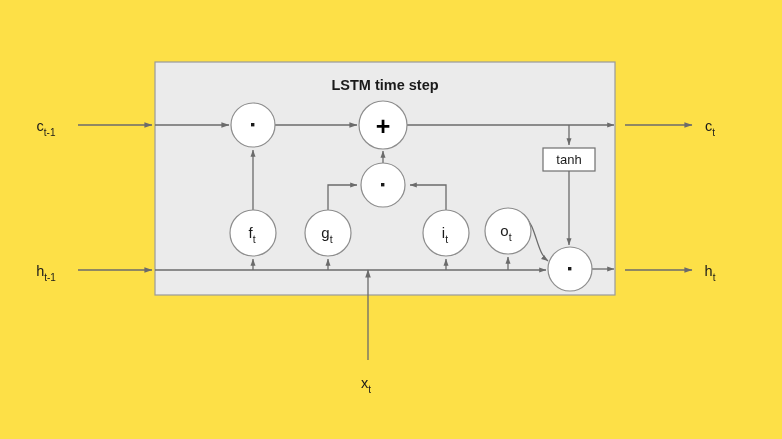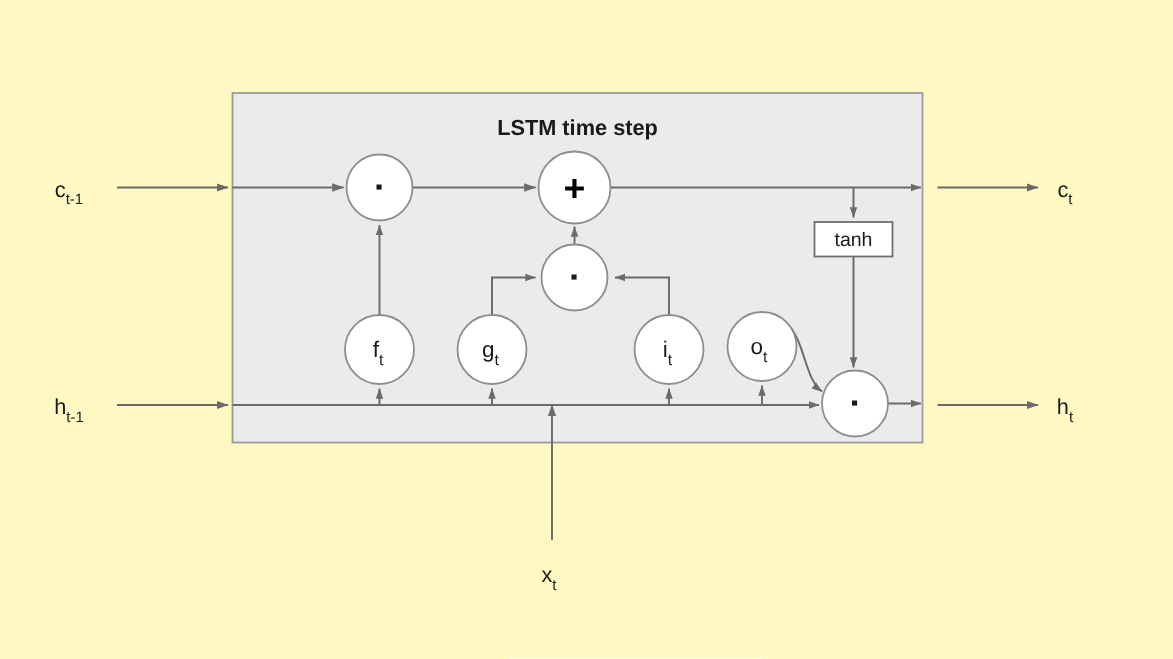--- a/index.html
+++ b/index.html
@@ -11,21 +11,21 @@
   body {
     width: 782px;
     height: 439px;
     font-family: "Liberation Sans", sans-serif;
     overflow: hidden;
   }
   #canvas {
     position: relative;
     width: 782px;
     height: 439px;
-    background: #fef9c3;
+    background: #fde047;
   }
   #diagram-svg {
     position: absolute;
     left: 0;
     top: 0;
     width: 782px;
     height: 439px;
     display: block;
   }
   .cell-bg {

